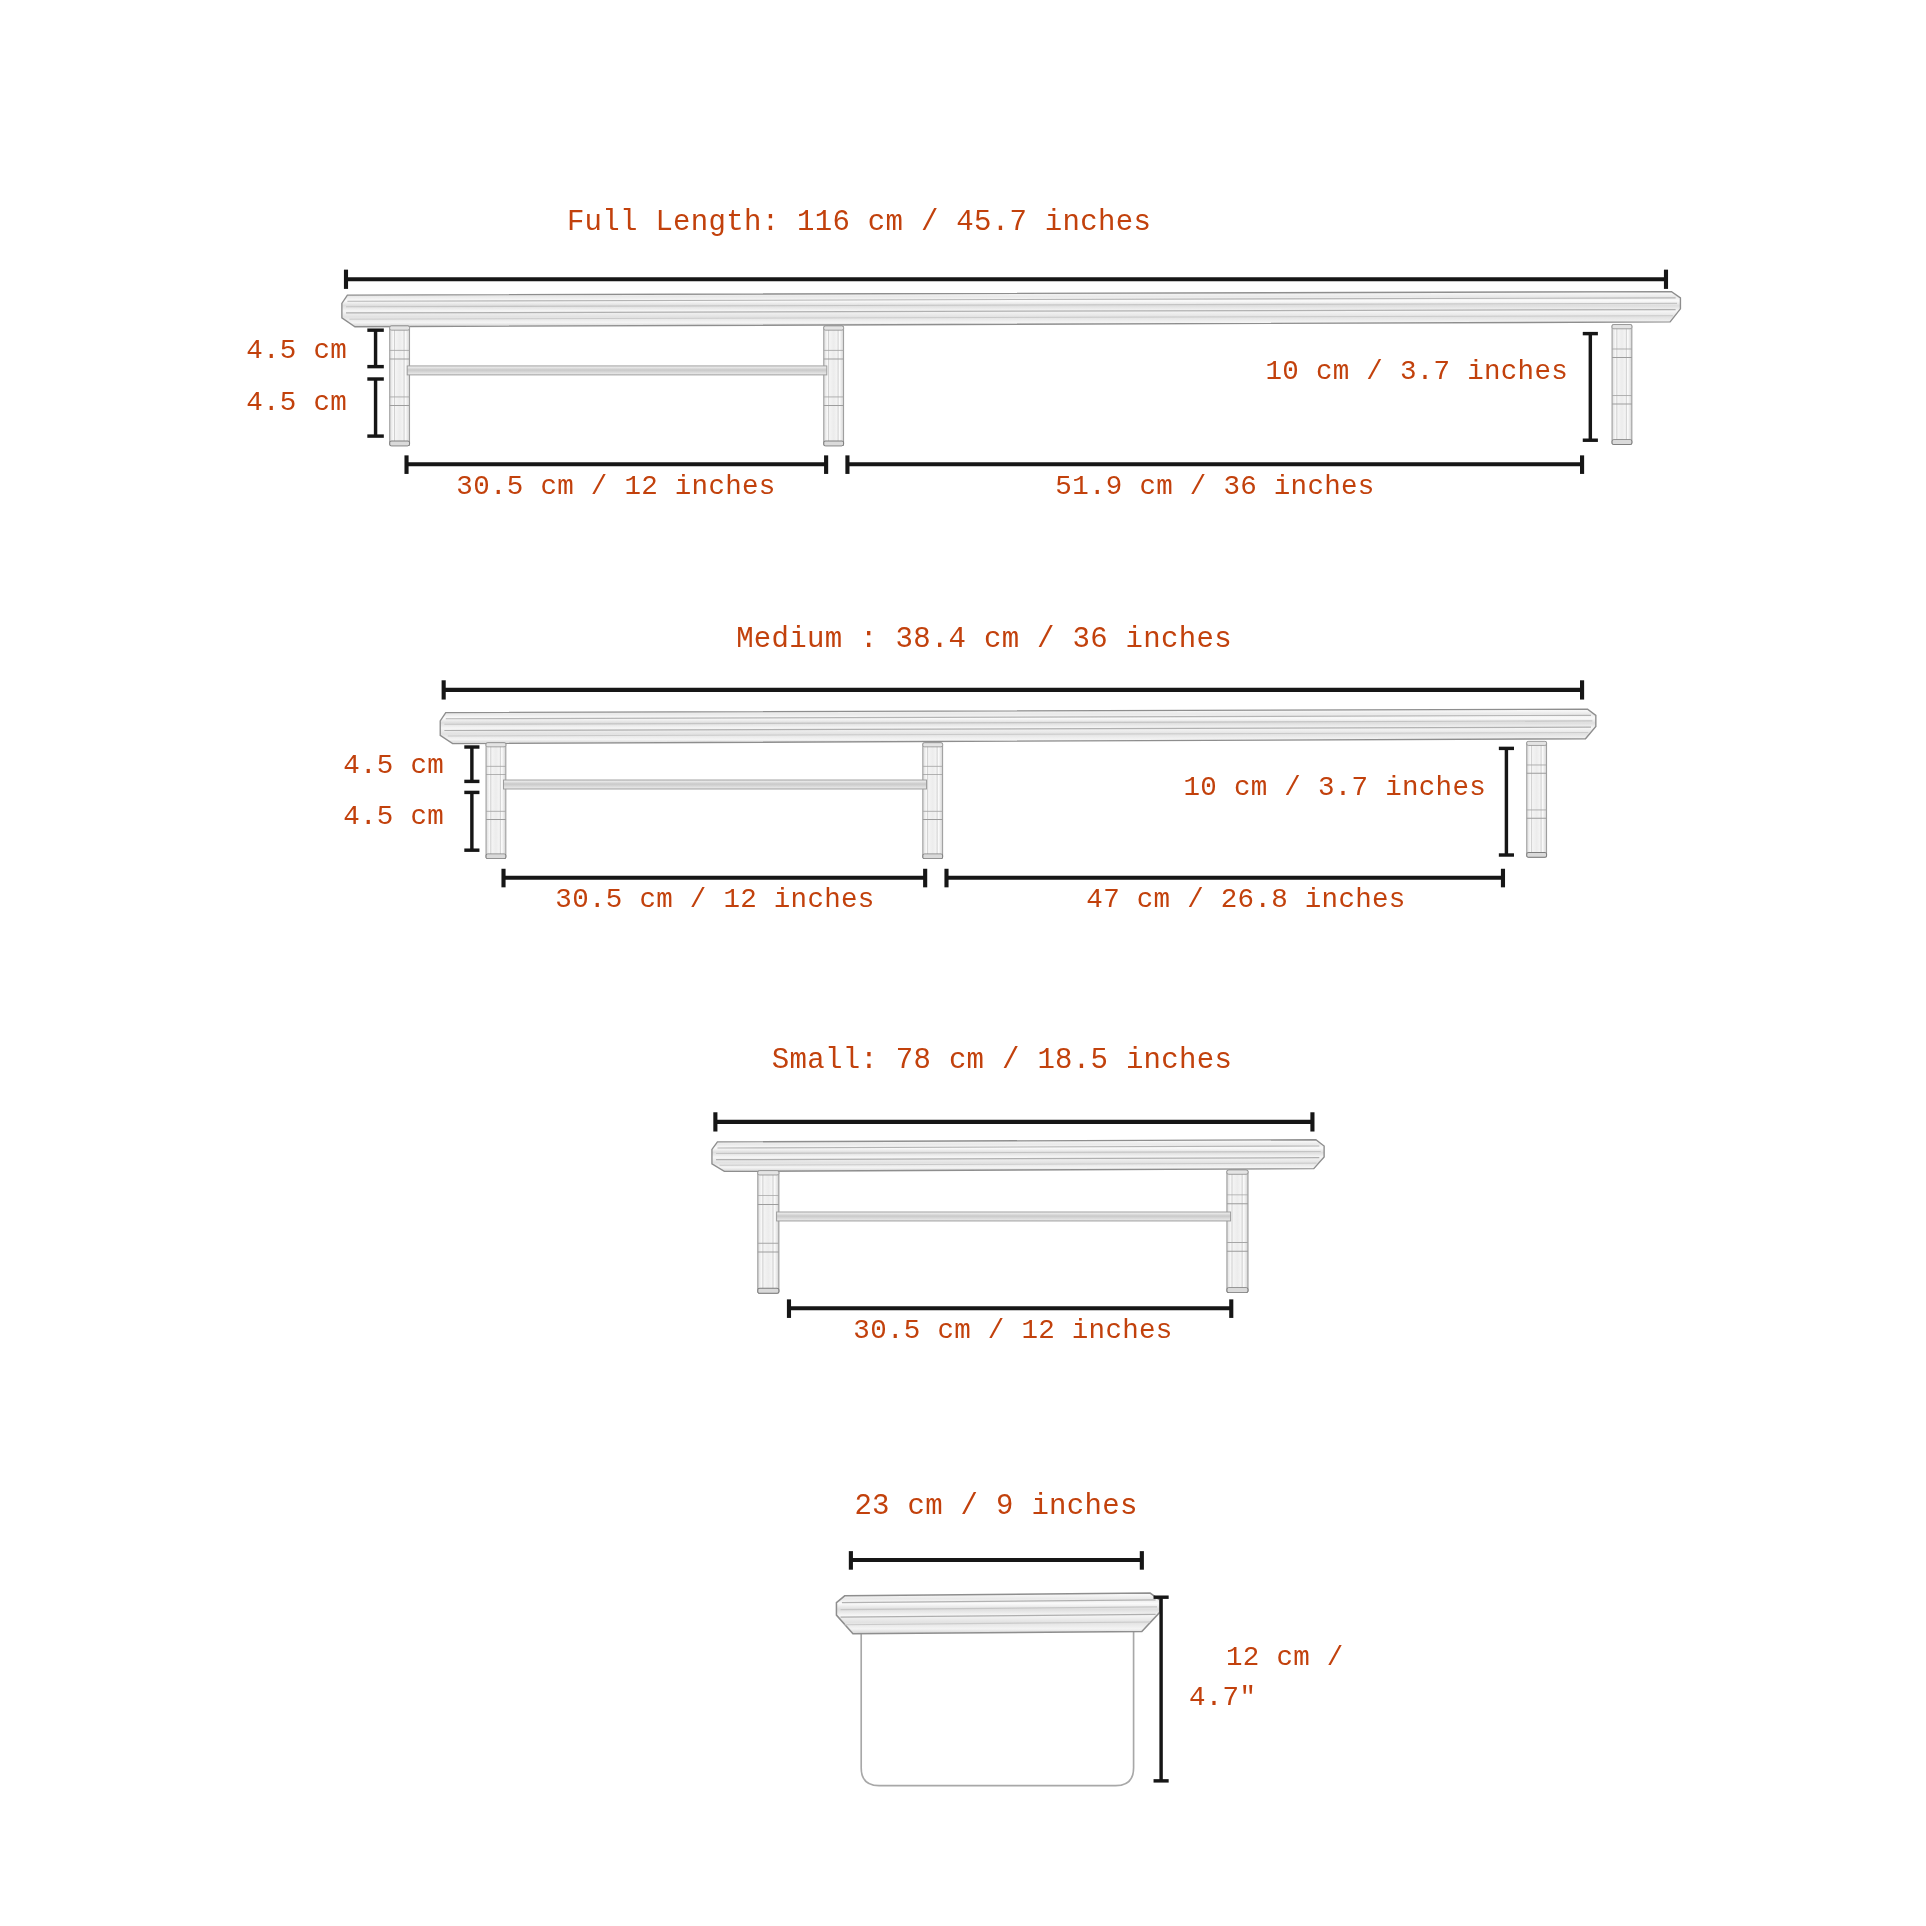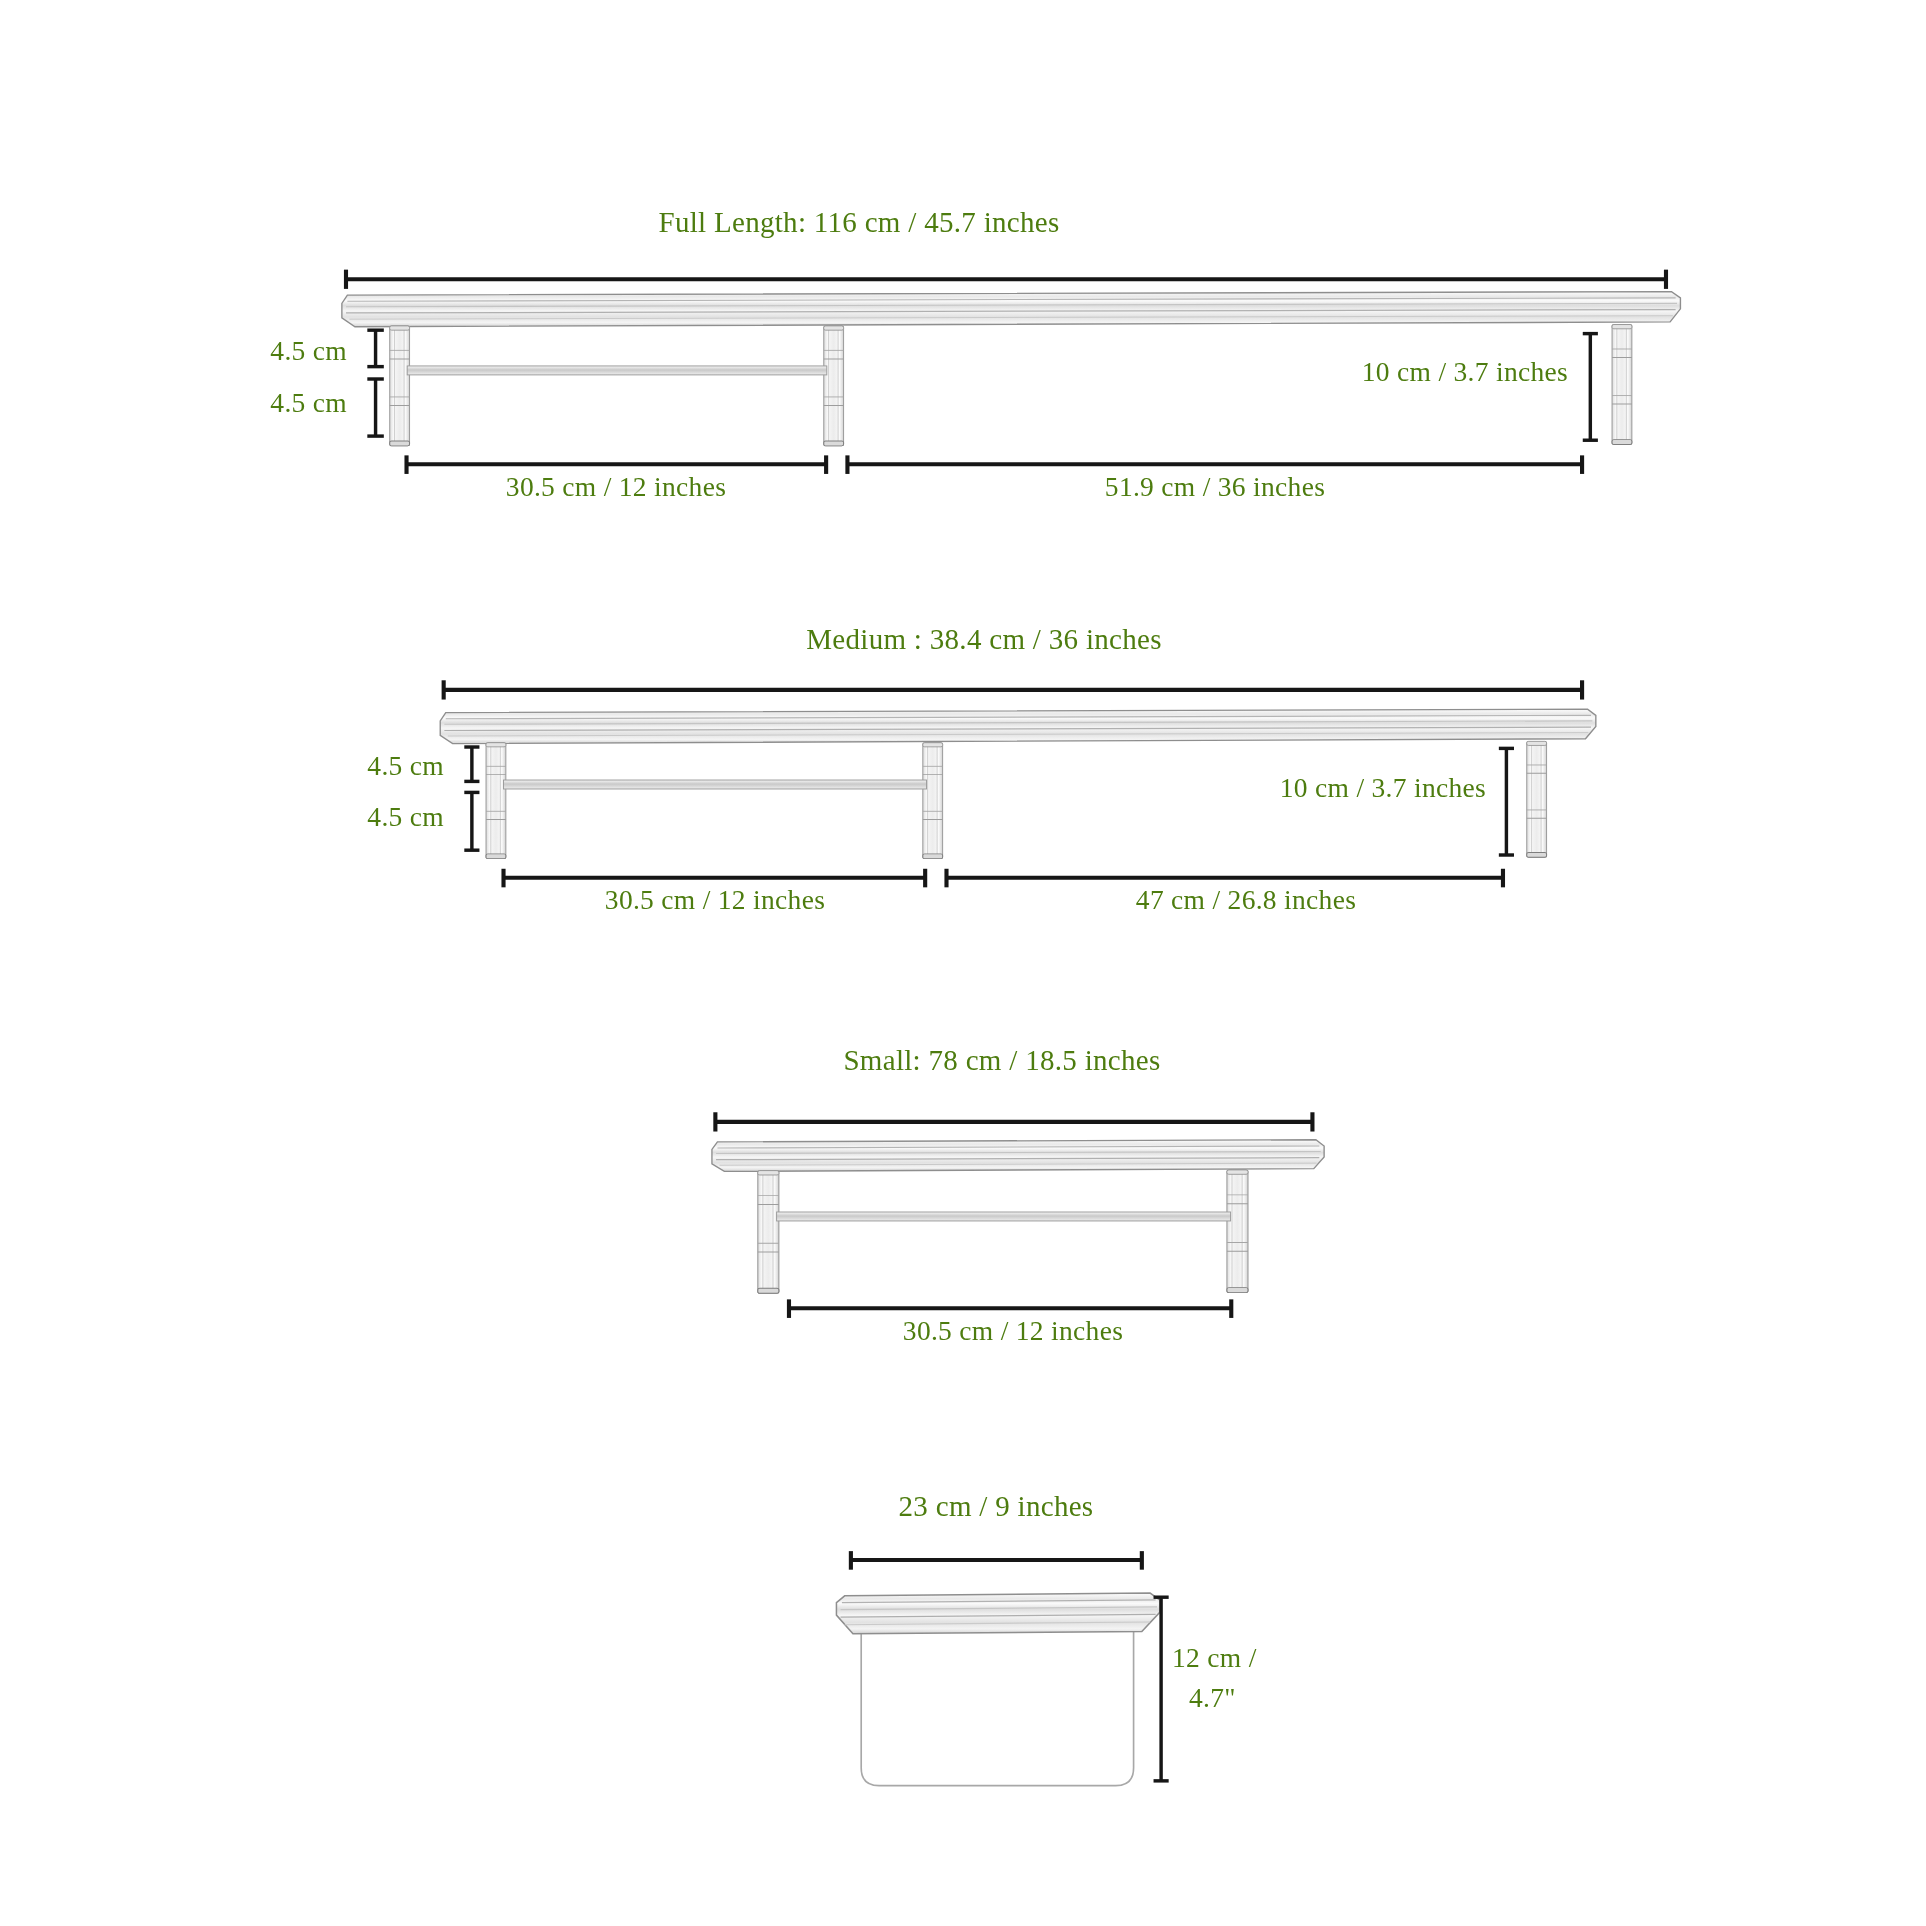--- a/index.html
+++ b/index.html
@@ -16,22 +16,22 @@
     overflow: hidden;
   }
   #stage {
     position: absolute;
     left: 0; top: 0;
     width: 1926px;
     height: 1926px;
   }
   .lbl {
     position: absolute;
-    font-family: Liberation Serif, serif;
-    color: #4d7c0f;
+    font-family: Liberation Mono, monospace;
+    color: #c2410c;
     white-space: nowrap;
     letter-spacing: 0.3px;
   }
   .lbl-title { font-size: 29px; }
   .lbl-dim   { font-size: 27.5px; }
   .lbl-small { font-size: 27.5px; }
   .lbl-two { line-height: 1.22; white-space: normal; text-align: left; }
   svg.overlay {
     position: absolute;
     left: 0; top: 0;
@@ -273,17 +273,17 @@
   <div class="lbl lbl-dim" style="left:715px; top:884px; transform:translateX(-50%);">30.5 cm / 12 inches</div>
 
   <div class="lbl lbl-dim" style="left:1246px; top:884px; transform:translateX(-50%);">47 cm / 26.8 inches</div>
 
   <div class="lbl lbl-title" style="left:1002px; top:1044px; transform:translateX(-50%);">Small: 78 cm / 18.5 inches</div>
 
   <div class="lbl lbl-dim" style="left:1013px; top:1315px; transform:translateX(-50%);">30.5 cm / 12 inches</div>
 
   <div class="lbl lbl-title" style="left:996px; top:1476px; transform:translateX(-50%);margin-top:14px;">23 cm / 9 inches</div>
 
-  <div class="lbl lbl-small lbl-two" style="left:1172px; top:1641px;">12 cm /</div>
+  <div class="lbl lbl-small lbl-two" style="left:1226px; top:1641px;">12 cm /</div>
   <div class="lbl lbl-small lbl-two" style="left:1189px; top:1681px;">4.7"</div>
 
 </div>
 
 
 </body></html>

